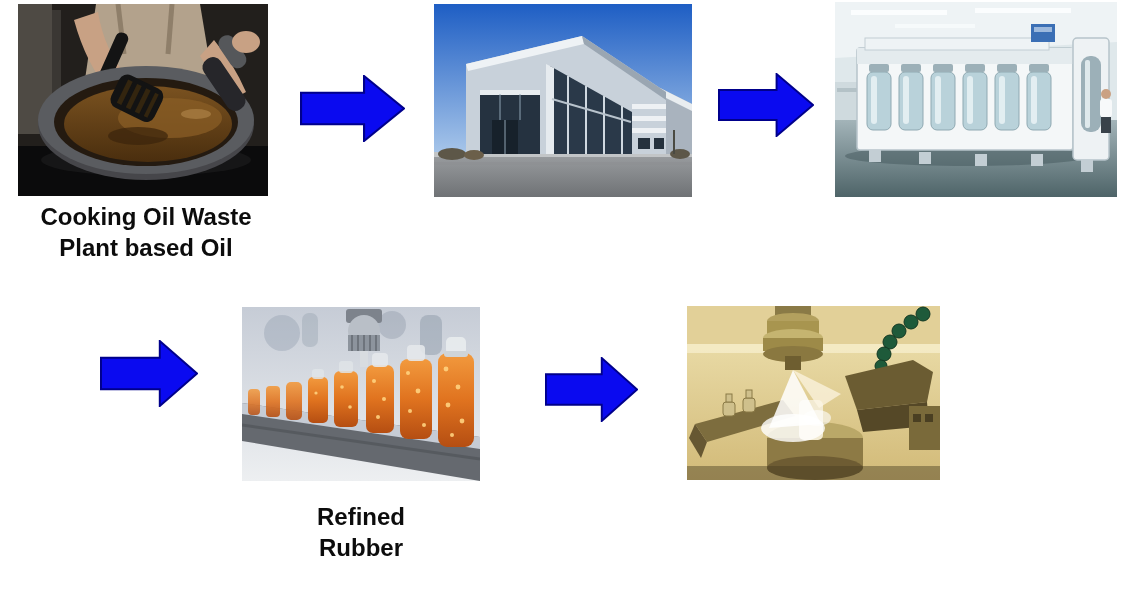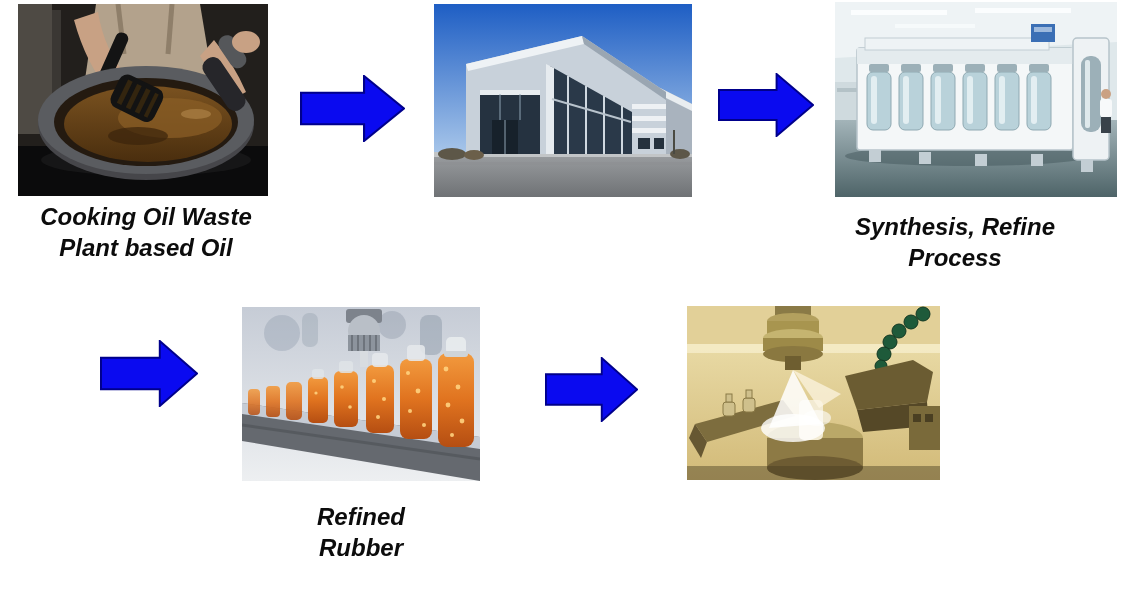--- a/index.html
+++ b/index.html
@@ -1,18 +1,18 @@
 <!DOCTYPE html>
 <html><head>
 <meta charset="utf-8">
 <style>
   html,body{margin:0;padding:0;background:#ffffff;}
   .canvas{
     position:relative;width:1125px;height:589px;background:#ffffff;
-    font-family:"Liberation Sans",sans-serif;overflow:hidden;font-style:italic;
+    font-family:"Liberation Sans",sans-serif;overflow:hidden;
   }
   .photo{position:absolute;margin:0;padding:0;}
   .photo svg{display:block;width:100%;height:100%;}
   .arrow{position:absolute;}
   .arrow svg{display:block;width:100%;height:100%;}
   .label{
     position:absolute;text-align:center;font-weight:bold;
     font-size:24px;line-height:1.28;color:#0c0c0c;white-space:pre-line;
     letter-spacing:0px;
   }
@@ -178,22 +178,20 @@
       <circle cx="271" cy="92" r="5" fill="#caa183"></circle>
       <rect x="265" y="97" width="12" height="18" rx="3" fill="#f7f9fa"></rect>
       <rect x="266" y="115" width="10" height="16" fill="#39424a"></rect>
     </svg>
   </figure>
 
   <div class="label" style="left:8px;top:202px;width:276px">Cooking Oil Waste
 Plant based Oil</div>
 
 
-  <div class="label" style="left:795px;top:212px;width:320px">Synthesis, Refine
-Process</div>
 
   <div class="arrow" style="left:100px;top:340px;width:98px;height:67px">
     <svg viewBox="0 0 100 64" preserveAspectRatio="none">
       <polygon points="1,17 61,17 61,1 99,32 61,63 61,47 1,47" stroke="#00008b" stroke-width="2" stroke-linejoin="miter" fill="#0a0af0"></polygon>
     </svg>
   </div>
 
   <figure class="photo" style="left:242px;top:307px;width:238px;height:174px" aria-label="bottles-of-refined-orange-liquid-on-conveyor-photo">
     <svg viewBox="0 0 238 174" preserveAspectRatio="none">
       <defs>

